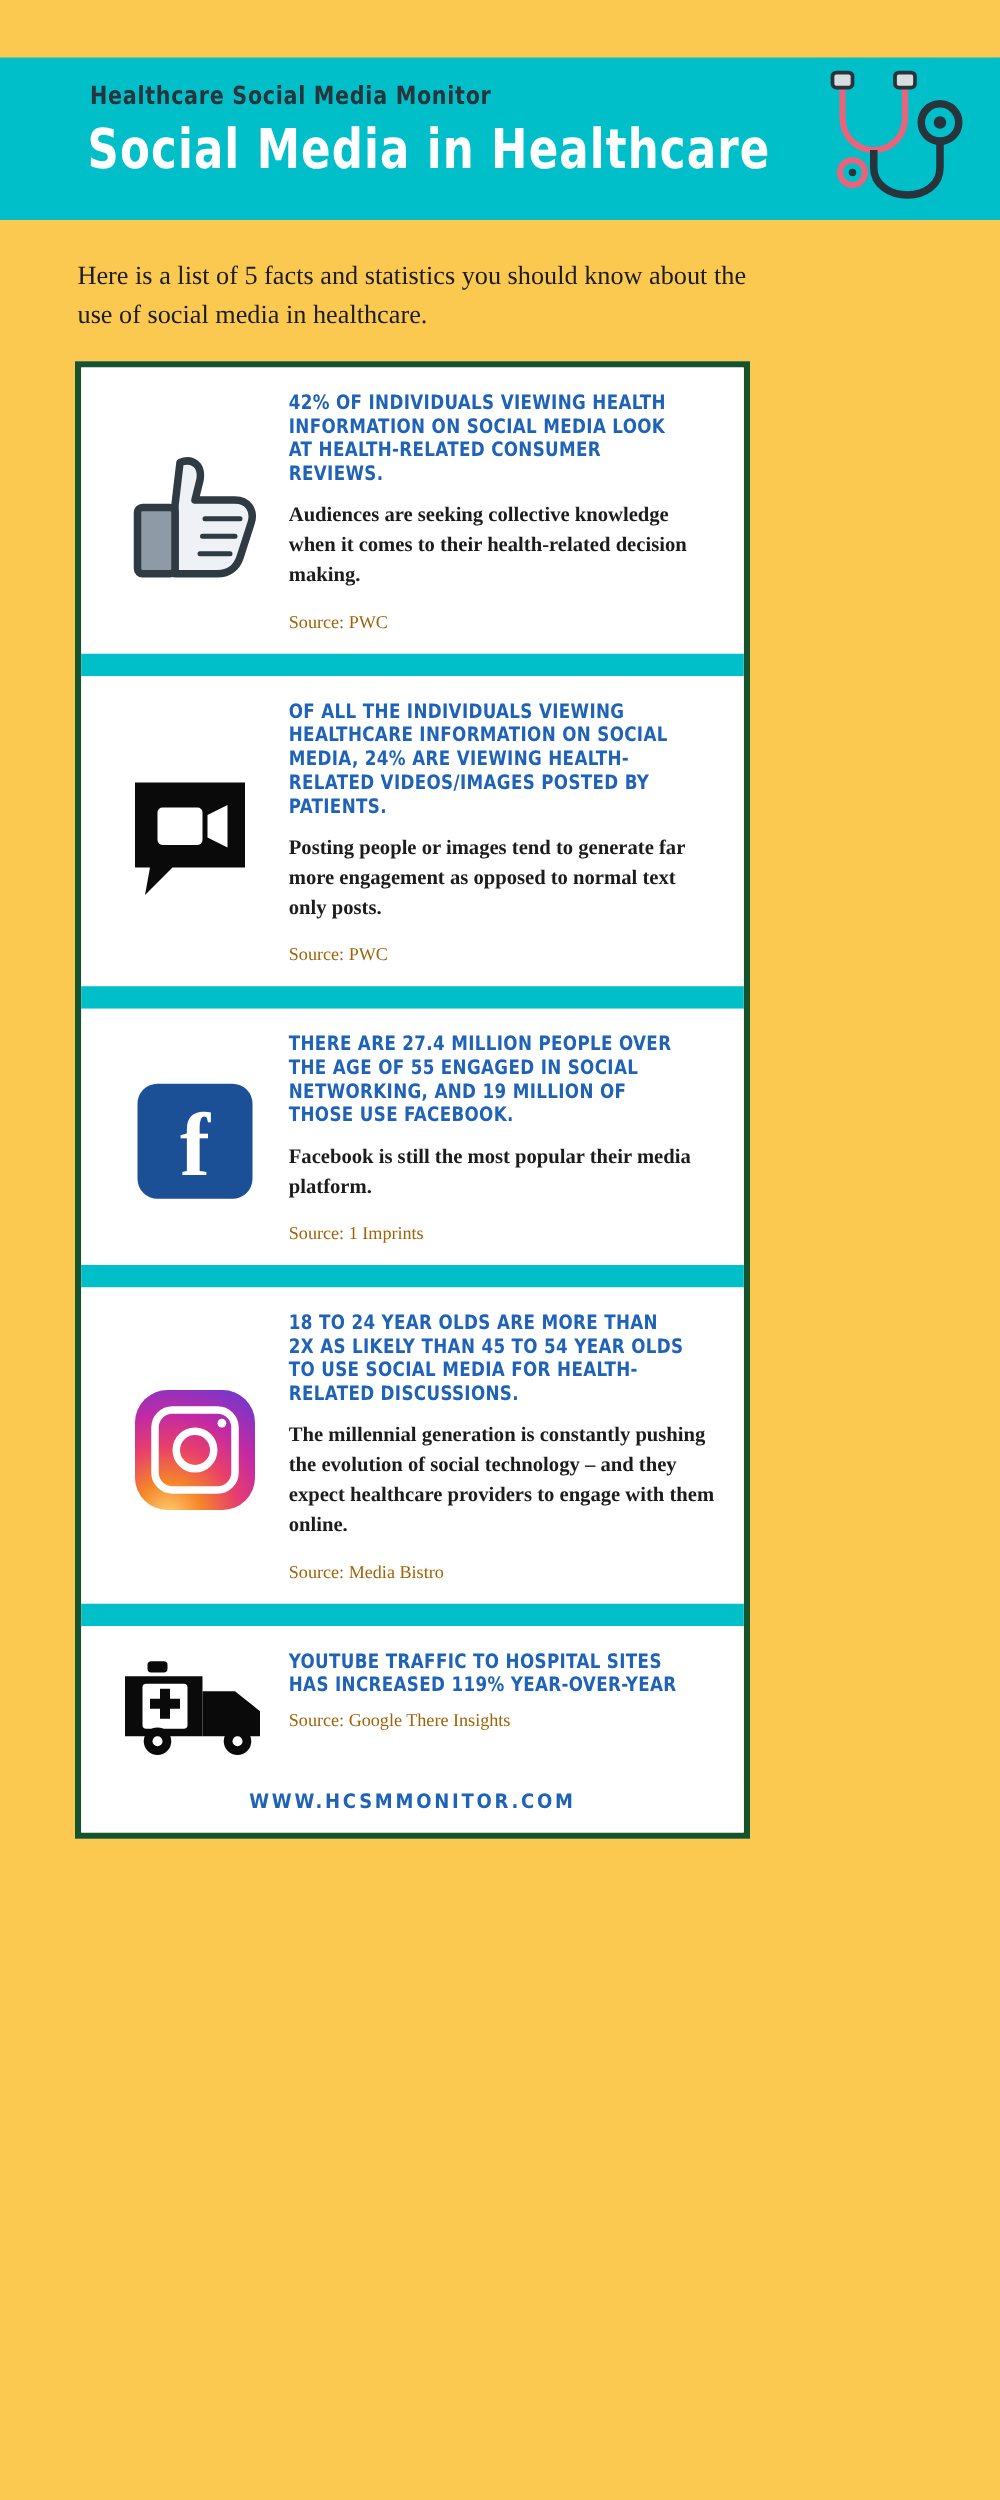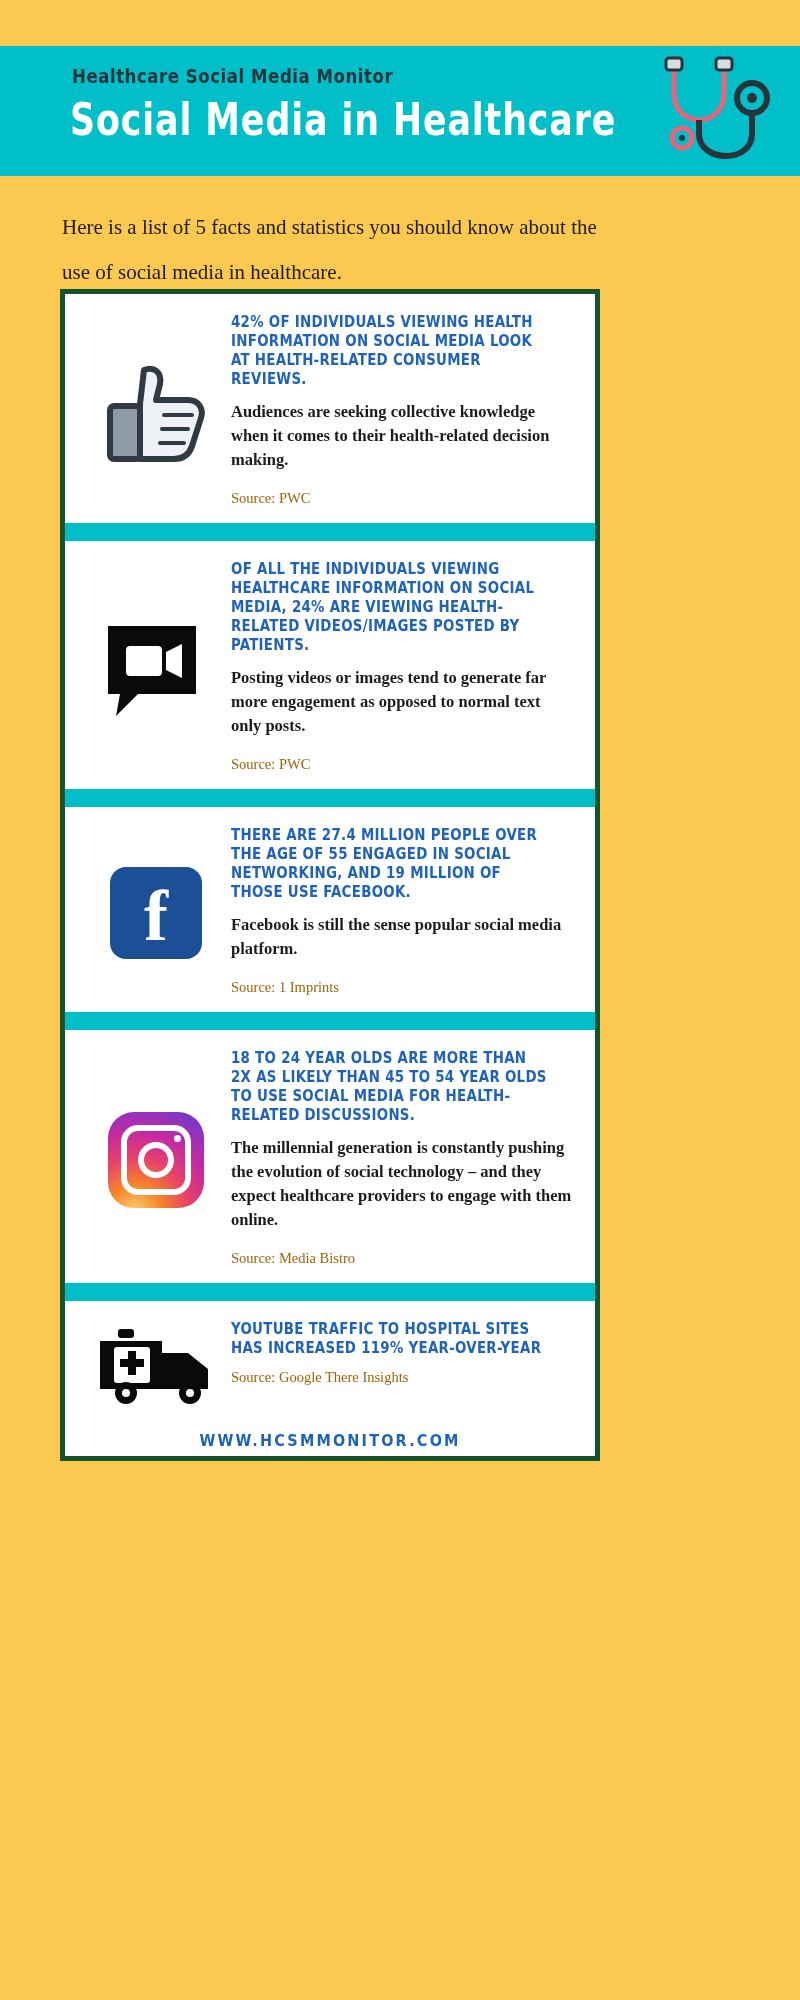--- a/index.html
+++ b/index.html
@@ -39,21 +39,21 @@
     transform:scaleX(0.88);
     transform-origin:left center;
     white-space:nowrap;
   }
   .steth{position:absolute;right:26px;top:6px;width:130px;height:120px;}
 
   
   .intro{
     position:absolute;left:62px;top:205px;width:560px;
     font-family:"Liberation Serif","DejaVu Serif",serif;
-    font-size:21px;line-height:45px;color:#1c1c1c;
+    font-size:21px;line-height:31px;color:#1c1c1c;
   }
 
   
   .stack{
     position:absolute;left:60px;top:289px;width:540px;
     border:5px solid #14532d;
     background:#ffffff;
     box-sizing:border-box;
   }
   .card{
@@ -87,21 +87,21 @@
     font-size:16.5px;line-height:24px;color:#1c1c1c;
     margin-bottom:18px;
     font-weight:bold;
   }
   .fact-source{
     font-family:"Liberation Serif","DejaVu Serif",serif;
     font-size:14.5px;color:#a16207;
   }
   .footer-url{
     background:#ffffff;text-align:center;
-    padding:10px 0 6px 0;
+    padding:10px 0 16px 0;
     font-family:"DejaVu Sans Condensed","Liberation Sans Narrow","Liberation Sans",sans-serif;
     font-weight:bold;font-size:16px;letter-spacing:2.2px;
     color:#1f63b8;
   }
   .fb-tile{
     width:92px;height:92px;border-radius:16px;background:#1b4f96;
     display:flex;align-items:center;justify-content:center;
   }
   .fb-f{
     color:#fff;font-family:"Liberation Serif","DejaVu Serif",serif;
@@ -163,36 +163,36 @@
     <div class="card">
       <div class="card-icon">
         <svg width="112" height="100" viewBox="0 0 112 100">
           <path d="M8 8 H96 V76 H38 L16 98 L20 76 H8 Z" fill="#0a0a0a"></path>
           <rect x="26" y="28" width="36" height="30" rx="4" fill="#ffffff"></rect>
           <path d="M66 34 L82 26 L82 60 L66 52 Z" fill="#ffffff"></path>
         </svg>
       </div>
       <div class="card-body">
         <div class="fact-head">Of all the individuals viewing healthcare information on social media, 24% are viewing health-related videos/images posted by patients.</div>
-        <div class="fact-text">Posting videos or images tend to generate far more engagement as opposed to normal text only posts.</div>
+        <div class="fact-text">Posting people or images tend to generate far more engagement as opposed to normal text only posts.</div>
         <div class="fact-source">Source: PWC</div>
       </div>
     </div>
 
     <div class="divider"></div>
 
     <div class="card">
       <div class="card-icon">
         <div class="fb-tile">
           <span class="fb-f">f</span>
         </div>
       </div>
       <div class="card-body">
         <div class="fact-head">There are 27.4 million people over the age of 55 engaged in social networking, and 19 million of those use Facebook.</div>
-        <div class="fact-text">Facebook is still the sense popular social media platform.</div>
+        <div class="fact-text">Facebook is still the most popular their media platform.</div>
         <div class="fact-source">Source: 1 Imprints</div>
       </div>
     </div>
 
     <div class="divider"></div>
 
     <div class="card">
       <div class="card-icon">
         <div class="ig-tile">
           <div class="ig-sq">

